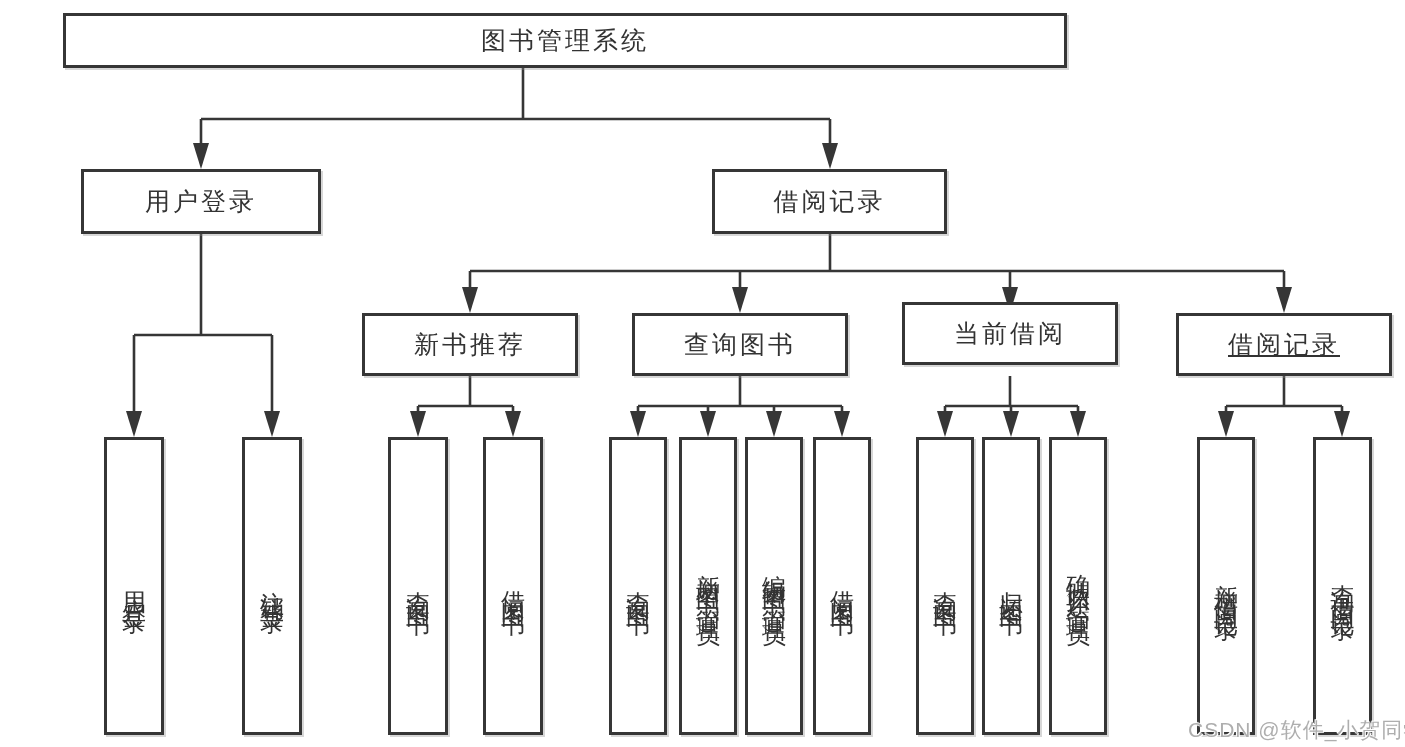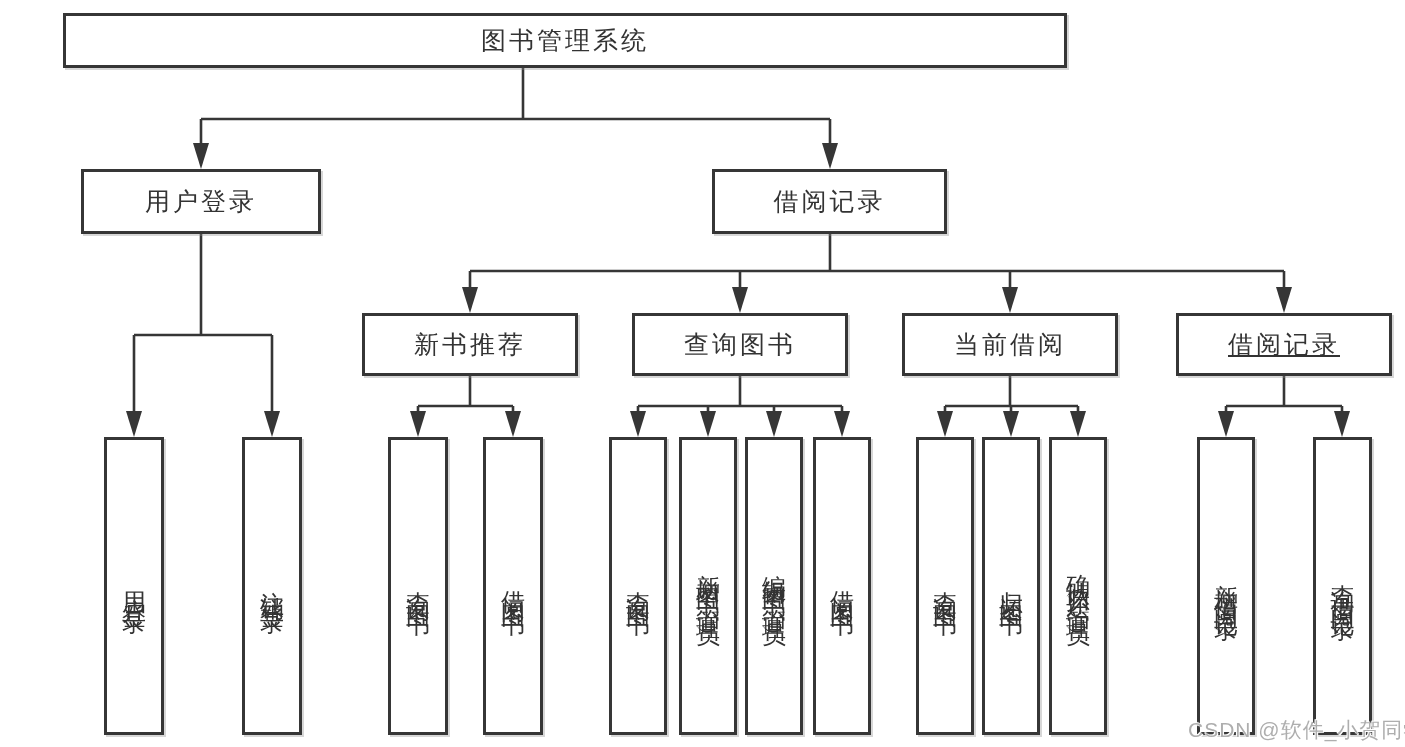--- a/index.html
+++ b/index.html
@@ -120,21 +120,21 @@
   <div class="box" style="left:712px; top:169px; width:235px; height:65px;">
     <span>借阅记录</span>
   </div>
 
   <div class="box" style="left:362px; top:313px; width:216px; height:63px;">
     <span>新书推荐</span>
   </div>
   <div class="box" style="left:632px; top:313px; width:216px; height:63px;">
     <span>查询图书</span>
   </div>
-  <div class="box" style="left:902px; top:313px; width:216px; height:63px;">
+  <div class="box" style="left:902px; top:302px; width:216px; height:63px;">
     <span>当前借阅</span>
   </div>
   <div class="box" style="left:1176px; top:313px; width:216px; height:63px;text-decoration:underline;">
     <span>借阅记录</span>
   </div>
 
   <div class="box vbox" style="left:104px; top:437px; width:60px; height:298px;">
     <span>用户登录</span>
   </div>
   <div class="box vbox" style="left:242px; top:437px; width:60px; height:298px;">

